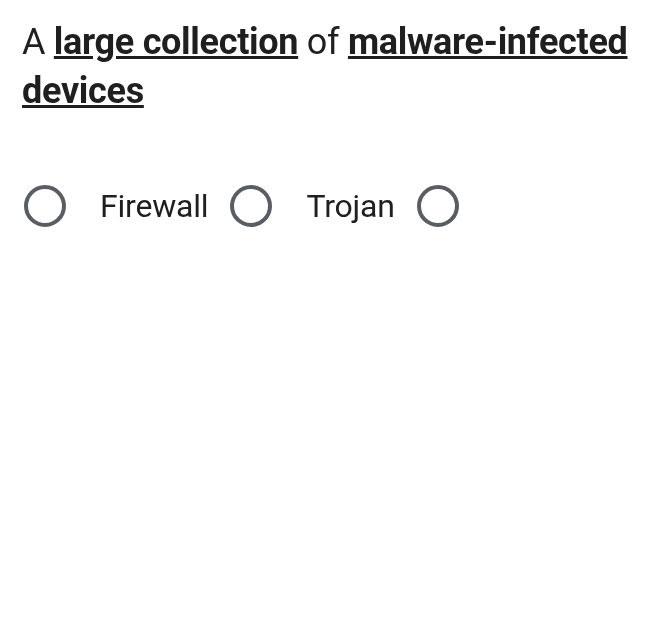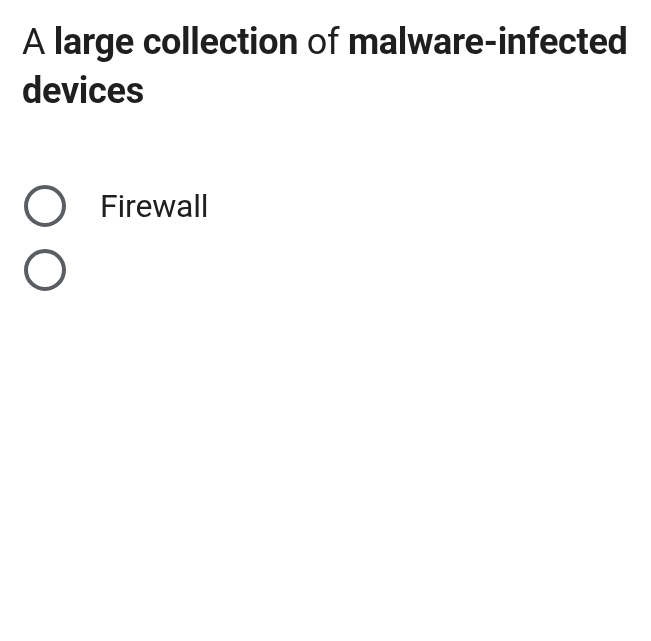--- a/index.html
+++ b/index.html
@@ -16,27 +16,27 @@
     }
     .question {
       font-size: 36px;
       line-height: 1.35;
       font-weight: 400;
       letter-spacing: -0.3px;
       margin-bottom: 70px;
     }
     .question .b {
       font-weight: 700;
+      text-decoration: underline;
     }
     .question .r {
       font-weight: 400;
     }
     .options {
       display: flex;
-      flex-direction: column;
       gap: 22px;
       padding-left: 2px;
     }
     .option {
       display: flex;
       align-items: center;
       gap: 34px;
       cursor: pointer;
     }
     .radio {
@@ -61,14 +61,18 @@
   <span class="r">A </span><span class="b">large collection</span><span class="r"> of </span><span class="b">malware-infected devices</span>
 </div>
 
 <div class="options">
   <div class="option">
     <div class="radio"></div>
     <div class="option-label">Firewall</div>
   </div>
   <div class="option">
     <div class="radio"></div>
+    <div class="option-label">Trojan</div>
+  </div>
+  <div class="option">
+    <div class="radio"></div>
   </div>
 </div>
 
 </body></html>

